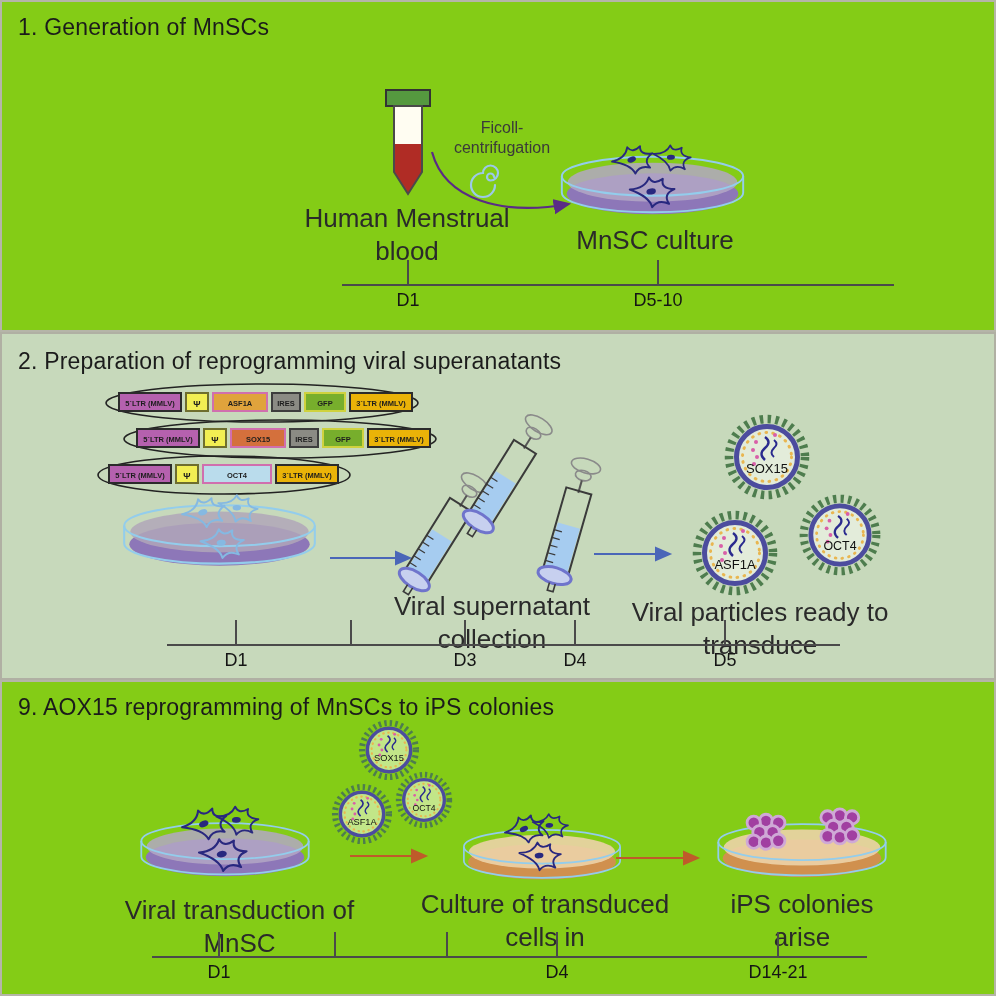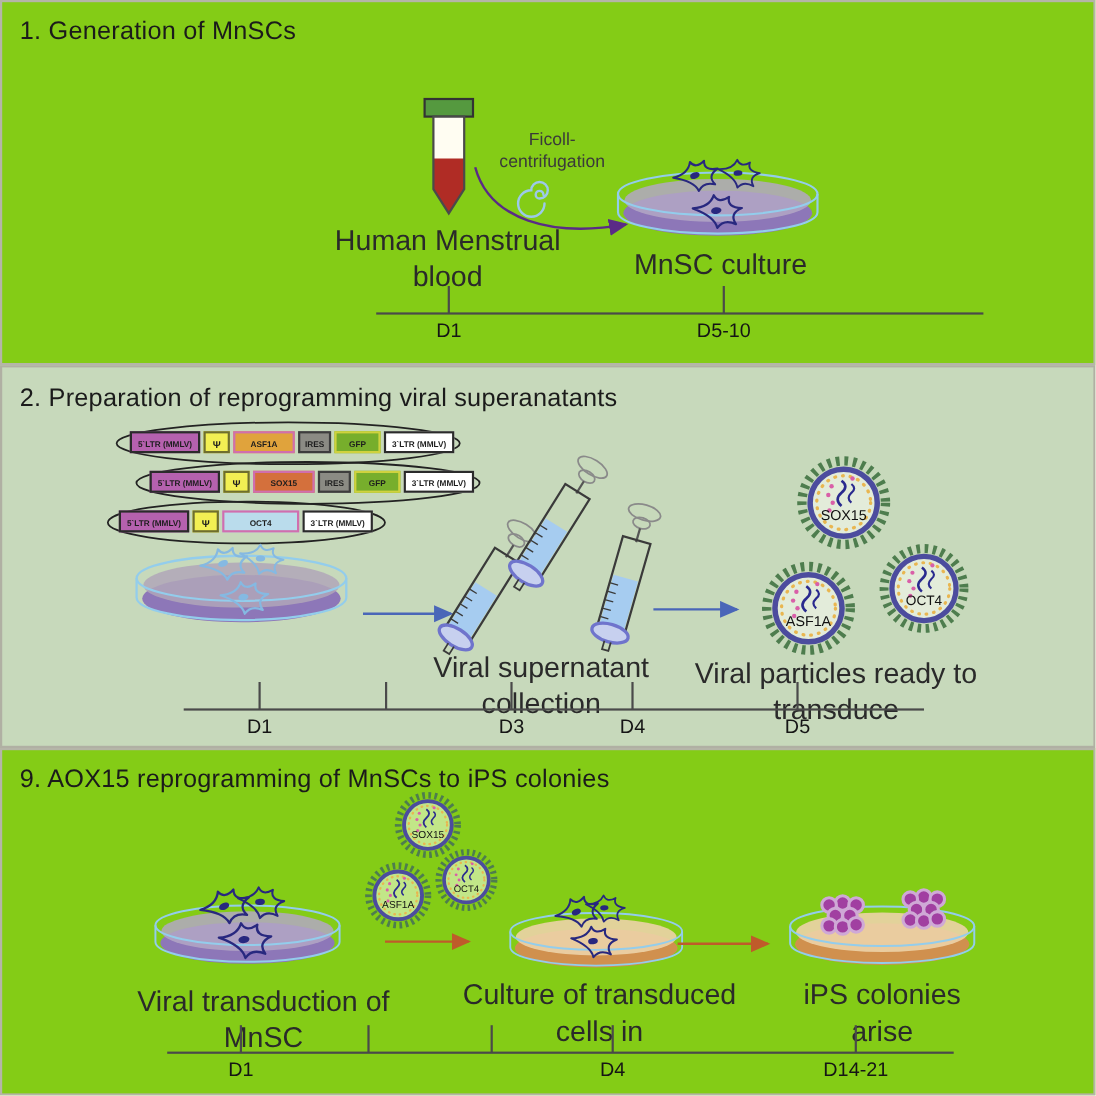--- a/index.html
+++ b/index.html
@@ -21,21 +21,21 @@
   .construct{position:absolute;display:flex;gap:3px;align-items:center;}
   .plasmid-ellipse{position:absolute;z-index:0;}
   .seg{position:relative;z-index:1;height:20px;line-height:20px;text-align:center;font-size:7.5px;font-weight:bold;color:#1d1d1d;border:2px solid #333;box-sizing:border-box;white-space:nowrap;}
   .seg-ltr{width:64px;background:#b561ae;border-color:#2b2b2b;}
   .seg-psi{width:24px;background:#f2ef53;border-color:#6e6e2e;font-size:9px;}
   .seg-asf1a{width:56px;background:#e0a33c;border-color:#d06fae;}
   .seg-sox15{width:56px;background:#d4703c;border-color:#d06fae;}
   .seg-ires{width:30px;background:#8b8b84;border-color:#3d3d3d;}
   .seg-gfp{width:42px;background:#77ae2c;border-color:#cfd23e;}
   .seg-oct4{width:70px;background:#badcec;border-color:#d06fae;}
-  .seg-ltr-w{width:64px;background:#ffffff;border-color:#2b2b2b;}
+  .seg-ltr-w{width:64px;background:#eab308;border-color:#2b2b2b;}
   
   .virus{position:absolute;}
   .virus svg{width:100%;height:100%;}
   .vlabel{font-size:13px;fill:#111;font-family:"Liberation Sans",sans-serif;}
   .syringe{position:absolute;}
 </style>
 </head>
 <body>
 
 <div class="canvas">

